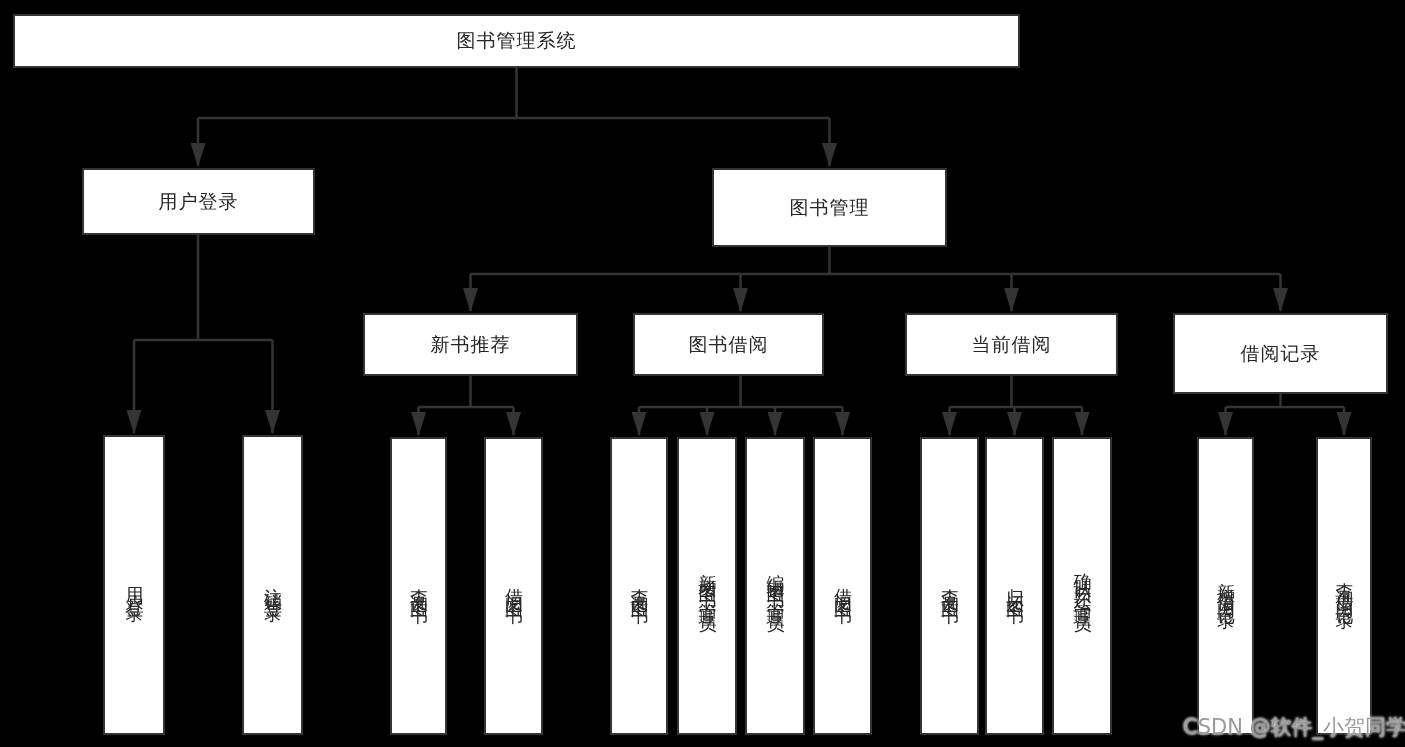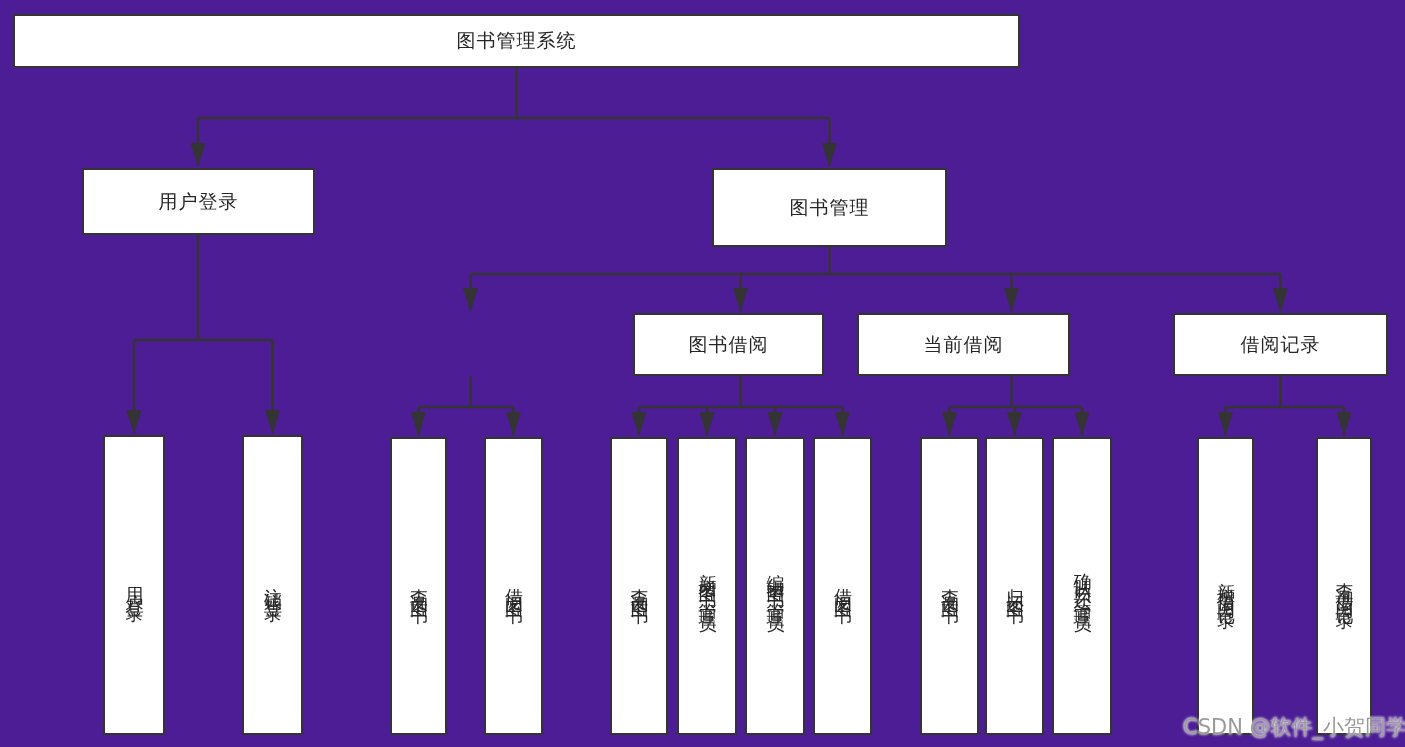--- a/index.html
+++ b/index.html
@@ -4,21 +4,21 @@
 <style>
   html, body {
     margin: 0;
     padding: 0;
     background: #ffffff;
   }
   .canvas {
     position: relative;
     width: 1405px;
     height: 747px;
-    background: #4c1d95;
+    background: #000000;
     font-family: "DejaVu Sans", "Liberation Sans", sans-serif;
     overflow: hidden;
   }
   .connector-layer {
     position: absolute;
     left: 0;
     top: 0;
     width: 1405px;
     height: 747px;
     z-index: 1;
@@ -109,27 +109,30 @@
     <span>图书管理系统</span>
   </div>
 
   <div class="box h" style="left:82px; top:168px; width:233px; height:67px;">
     <span>用户登录</span>
   </div>
   <div class="box h" style="left:712px; top:168px; width:235px; height:79px;">
     <span>图书管理</span>
   </div>
 
+  <div class="box h" style="left:363px; top:313px; width:215px; height:63px;">
+    <span>新书推荐</span>
+  </div>
   <div class="box h" style="left:633px; top:313px; width:191px; height:63px;">
     <span>图书借阅</span>
   </div>
-  <div class="box h" style="left:857px; top:313px; width:213px; height:63px;">
+  <div class="box h" style="left:905px; top:313px; width:213px; height:63px;">
     <span>当前借阅</span>
   </div>
-  <div class="box h" style="left:1173px; top:313px; width:215px; height:63px;">
+  <div class="box h" style="left:1173px; top:313px; width:215px; height:81px;">
     <span>借阅记录</span>
   </div>
 
   <div class="box v" style="left:103px; top:435px; width:62px; height:300px;">
     <span>用户登录</span>
   </div>
   <div class="box v" style="left:242px; top:435px; width:61px; height:300px;">
     <span>注销登录</span>
   </div>
 

